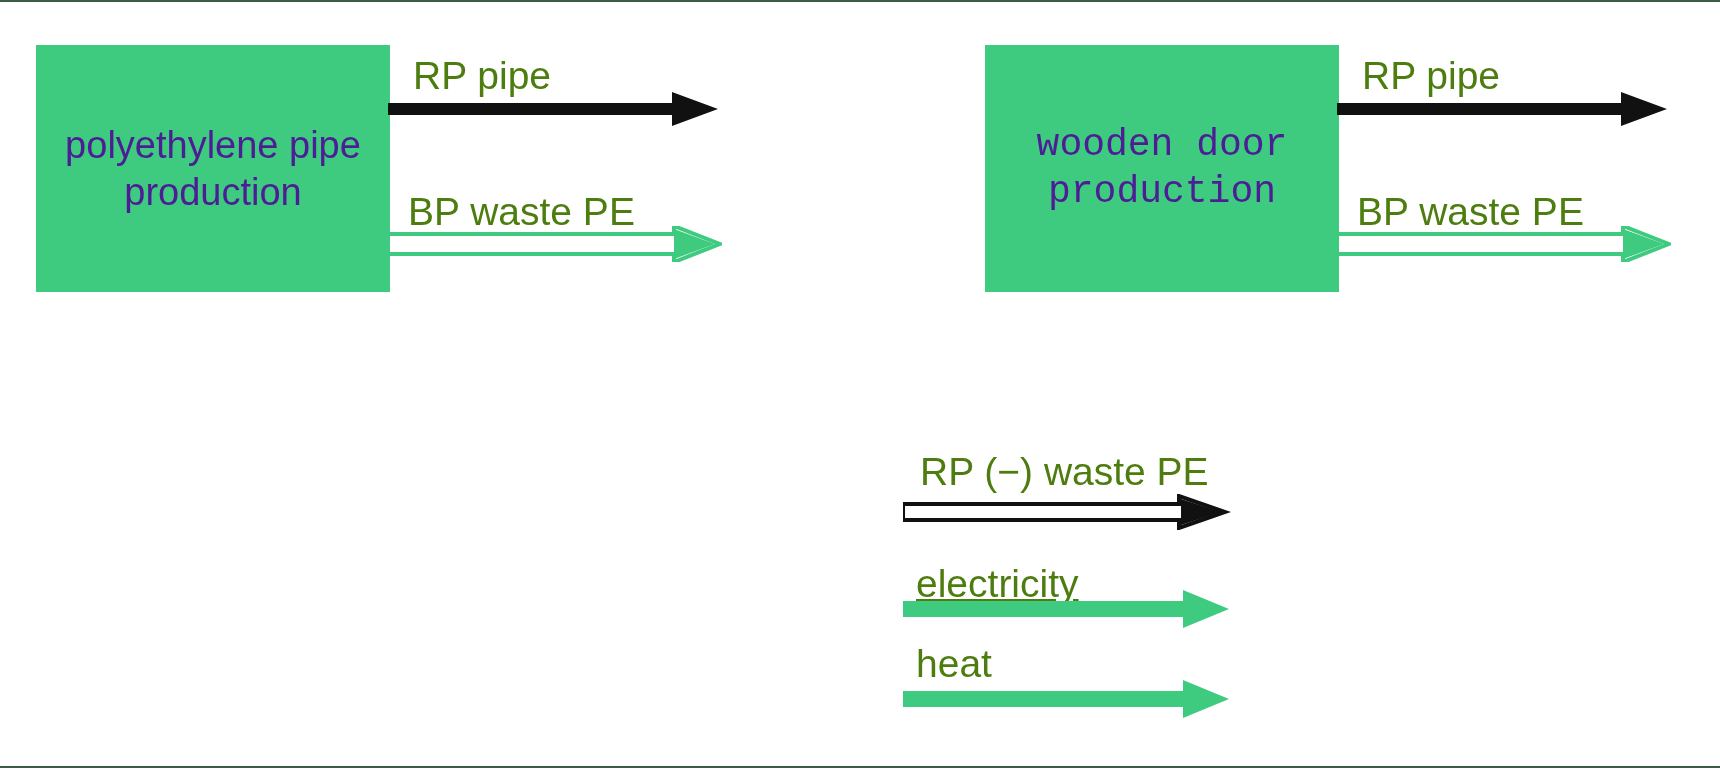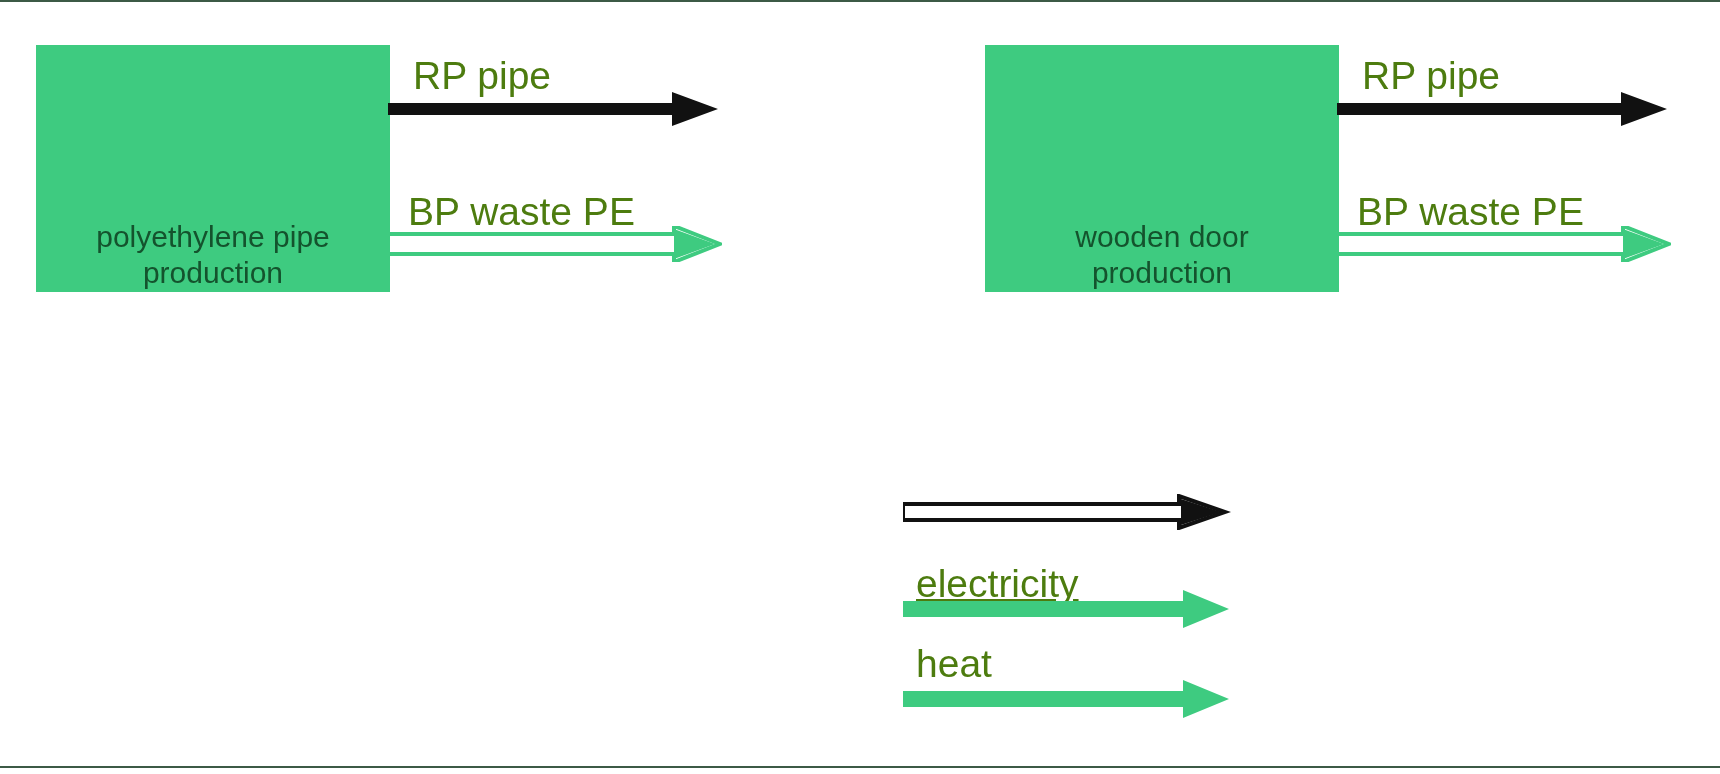--- a/index.html
+++ b/index.html
@@ -32,23 +32,22 @@
     position: absolute;
     box-sizing: border-box;
     display: flex;
     align-items: center;
     justify-content: center;
     text-align: center;
     line-height: 1.22;
   }
   .proc-box.filled {
     background: #3ECB80;
-    color: #14532d;
-    font-size: 30px;
-    align-items: flex-end;
+    color: #4c1d95;
+    font-size: 38px;
   }
   .proc-box.double {
     background: #ffffff;
     color: #111111;
     font-size: 27px;
     border: 5px solid #3ECB80;
     outline: 4px solid #3ECB80;
     outline-offset: 4px;
   }
   .proc-box .label-inner {
@@ -93,21 +92,21 @@
 
   <div class="flow-label" style="left:408px; top:192px;">BP waste PE</div>
 
   <div class="arrow" style="left:388px; top:226px; width:334px; height:36px;">
     <svg width="334" height="36" viewBox="0 0 334 36">
       <path d="M0 8 L286 8 L286 0 L332 18 L286 36 L286 28 L0 28 Z" fill="none" stroke="#3ECB80" stroke-width="4"></path>
       <path d="M286 3 L327 18 L286 33 Z" fill="#3ECB80"></path>
     </svg>
   </div>
 
-  <div class="proc-box filled" style="left:985px; top:45px; width:354px; height:247px;">
+  <div class="proc-box filled" style="left:985px; top:45px; width:354px; height:247px;font-family:Liberation Mono, monospace;">
     <span class="label-inner">wooden door
 production</span>
   </div>
 
   <div class="flow-label" style="left:1362px; top:56px;">RP pipe</div>
 
   <div class="arrow" style="left:1337px; top:92px; width:332px; height:34px;">
     <svg width="332" height="34" viewBox="0 0 332 34">
       <path d="M0 11 L284 11 L284 0 L330 17 L284 34 L284 23 L0 23 Z" fill="#111111"></path>
     </svg>
@@ -116,20 +115,21 @@
   <div class="flow-label" style="left:1357px; top:192px;">BP waste PE</div>
 
   <div class="arrow" style="left:1337px; top:226px; width:334px; height:36px;">
     <svg width="334" height="36" viewBox="0 0 334 36">
       <path d="M0 8 L286 8 L286 0 L332 18 L286 36 L286 28 L0 28 Z" fill="none" stroke="#3ECB80" stroke-width="4"></path>
       <path d="M286 3 L327 18 L286 33 Z" fill="#3ECB80"></path>
     </svg>
   </div>
 
 
+  <div class="flow-label" style="left:920px; top:452px;">RP (−) waste PE</div>
 
   <div class="arrow" style="left:903px; top:494px; width:328px; height:36px;">
     <svg width="328" height="36" viewBox="0 0 328 36">
       <path d="M0 10 L276 10 L276 2 L322 18 L276 34 L276 26 L0 26 Z" fill="none" stroke="#111111" stroke-width="4"></path>
       <path d="M278 5 L318 18 L278 31 Z" fill="#111111"></path>
     </svg>
   </div>
 
   <div class="flow-label" style="left:916px; top:564px;text-decoration:underline;">electricity</div>
 

